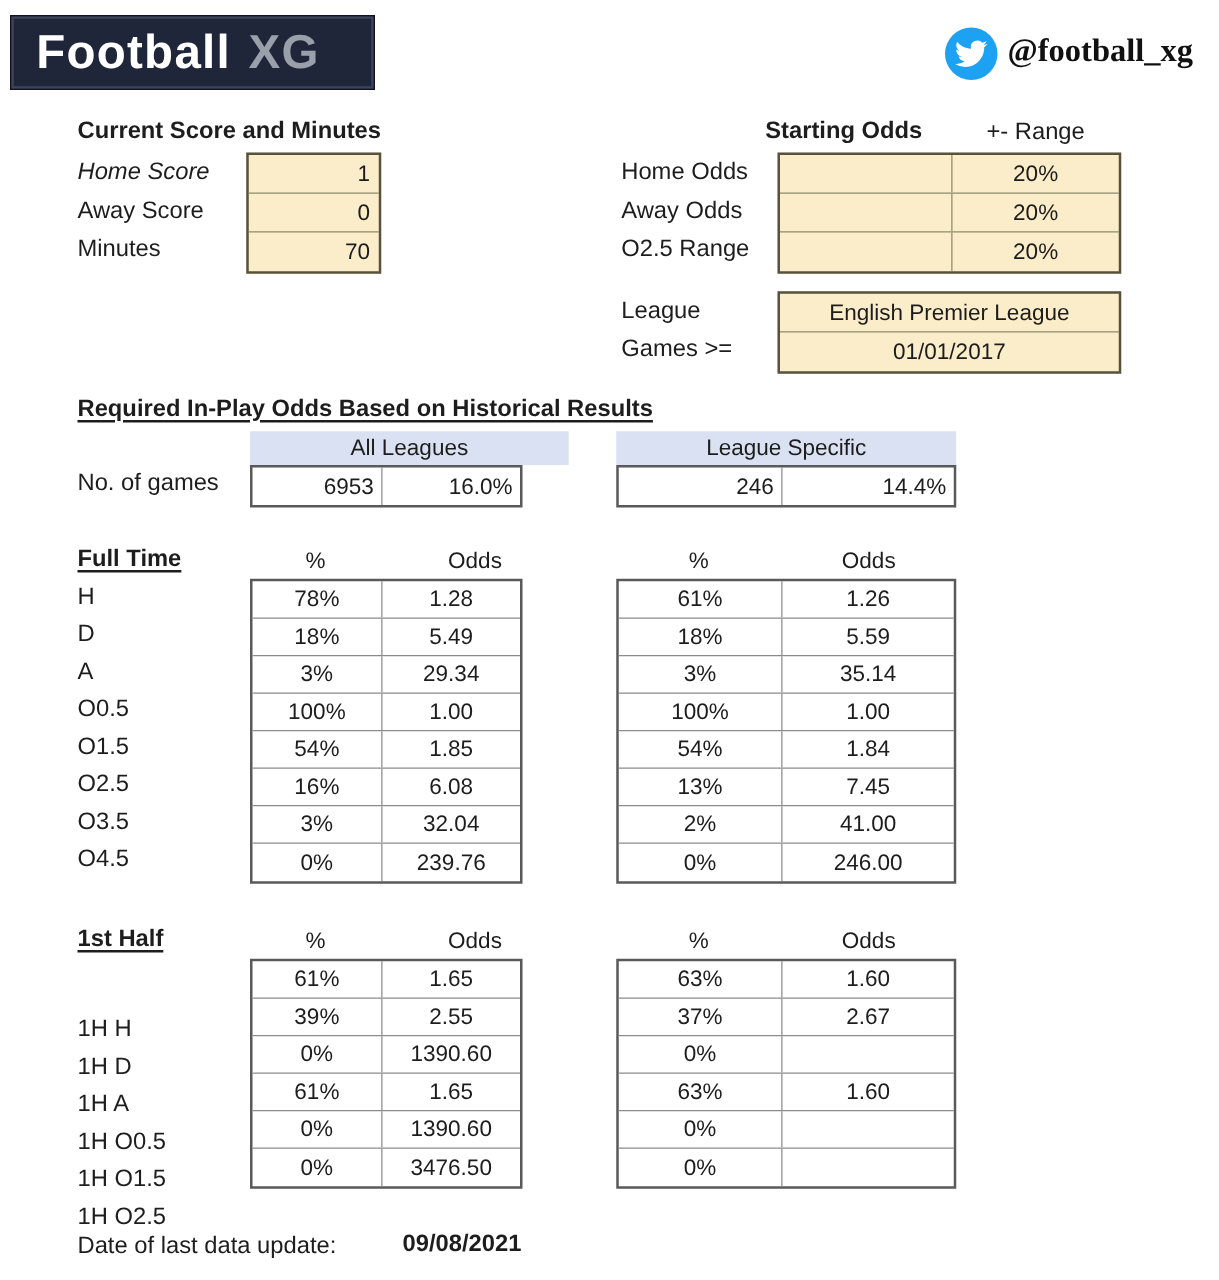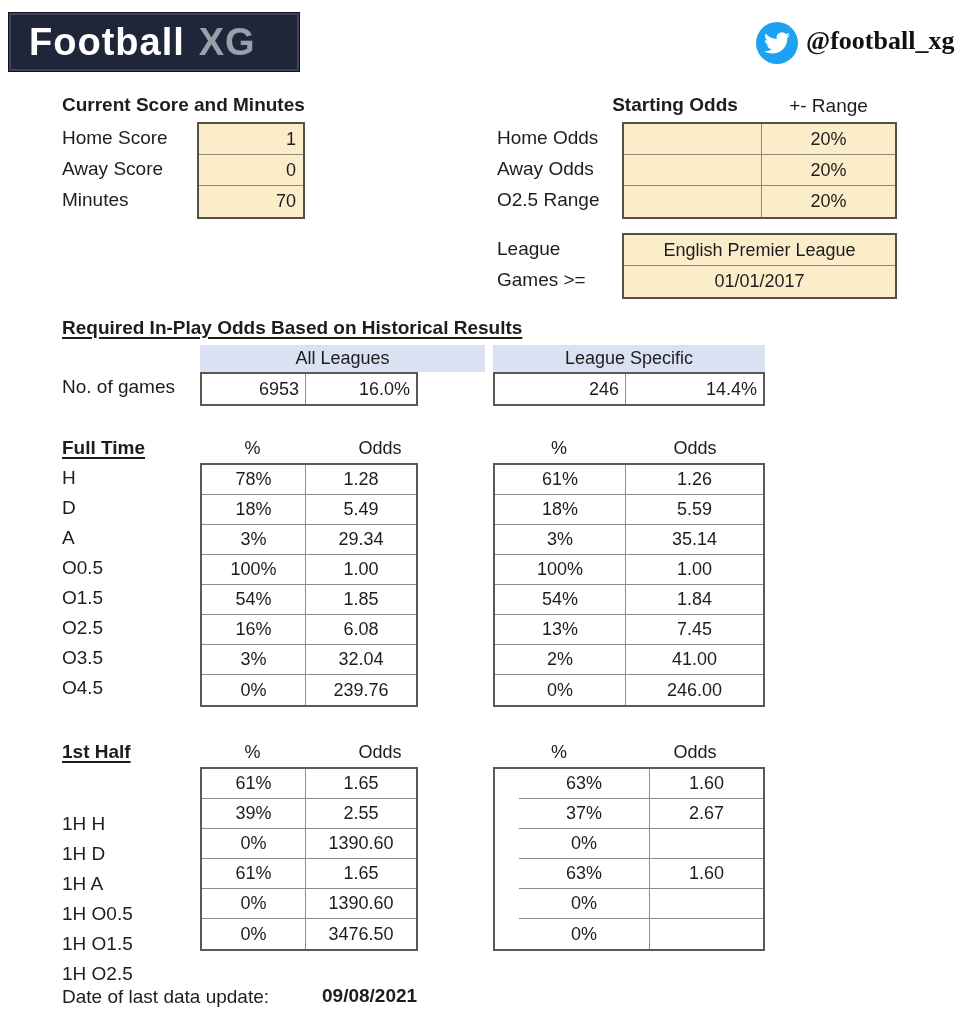--- a/index.html
+++ b/index.html
@@ -75,21 +75,21 @@
 
 <div class="abs tw-icon">
   <svg width="26" height="26" viewBox="0 0 24 24">
     <path fill="#ffffff" d="M23.953 4.57a10 10 0 01-2.825.775 4.958 4.958 0 002.163-2.723c-.951.555-2.005.959-3.127 1.184a4.92 4.92 0 00-8.384 4.482C7.69 8.095 4.067 6.13 1.64 3.162a4.822 4.822 0 00-.666 2.475c0 1.71.87 3.213 2.188 4.096a4.904 4.904 0 01-2.228-.616v.06a4.923 4.923 0 003.946 4.827 4.996 4.996 0 01-2.212.085 4.936 4.936 0 004.604 3.417 9.867 9.867 0 01-6.102 2.105c-.39 0-.779-.023-1.17-.067a13.995 13.995 0 007.557 2.209c9.053 0 13.998-7.496 13.998-13.985 0-.21 0-.42-.015-.63A9.935 9.935 0 0024 4.59z"></path>
   </svg>
 </div>
 <div class="abs tw-handle">@football_xg</div>
 
 <div class="abs sec-title" style="left:62px;top:94px;">Current Score and Minutes</div>
 
-<div class="abs lbl" style="left:62px;top:122px;">Home Score</div>
+<div class="abs lbl" style="left:62px;top:122px;font-style:italic;">Home Score</div>
 <div class="abs lbl" style="left:62px;top:153px;">Away Score</div>
 <div class="abs lbl" style="left:62px;top:184px;">Minutes</div>
 
 <div class="abs ctable" style="left:197px;top:122px;width:108px;">
   <div class="crow">
     <div class="ccell right-al" style="flex:1">1</div>
   </div>
   <div class="crow">
     <div class="ccell right-al" style="flex:1">0</div>
   </div>
@@ -127,21 +127,21 @@
   <div class="crow">
     <div class="ccell center-al" style="flex:1">English Premier League</div>
   </div>
   <div class="crow">
     <div class="ccell center-al" style="flex:1">01/01/2017</div>
   </div>
 </div>
 
 <div class="abs sec-title u" style="left:62px;top:317px;">Required In-Play Odds Based on Historical Results</div>
 
-<div class="abs group-h" style="left:200px;top:345px;width:285px;">All Leagues</div>
+<div class="abs group-h" style="left:200px;top:345px;width:255px;">All Leagues</div>
 <div class="abs group-h" style="left:493px;top:345px;width:272px;">League Specific</div>
 
 <div class="abs lbl" style="left:62px;top:372px;line-height:30px;height:30px;">No. of games</div>
 <div class="otable lt" style="top:372px;">
   <div class="row">
     <div class="cell c1 right-al" style="justify-content:flex-end;padding-right:6px;">6953</div>
     <div class="cell c2" style="justify-content:flex-end;padding-right:6px;">16.0%</div>
   </div>
 </div>
 <div class="otable rt" style="top:372px;">
@@ -269,21 +269,21 @@
     </div>
     <div class="row">
       <div class="cell c1">0%</div>
       <div class="cell c2">1390.60</div>
     </div>
     <div class="row">
       <div class="cell c1">0%</div>
       <div class="cell c2">3476.50</div>
     </div>
   </div>
-<div class="otable rt" style="top:767px;padding-left:24px;" id="fh-right">
+<div class="otable rt" style="top:767px;" id="fh-right">
     <div class="row">
       <div class="cell c1">63%</div>
       <div class="cell c2">1.60</div>
     </div>
     <div class="row">
       <div class="cell c1">37%</div>
       <div class="cell c2">2.67</div>
     </div>
     <div class="row">
       <div class="cell c1">0%</div>

